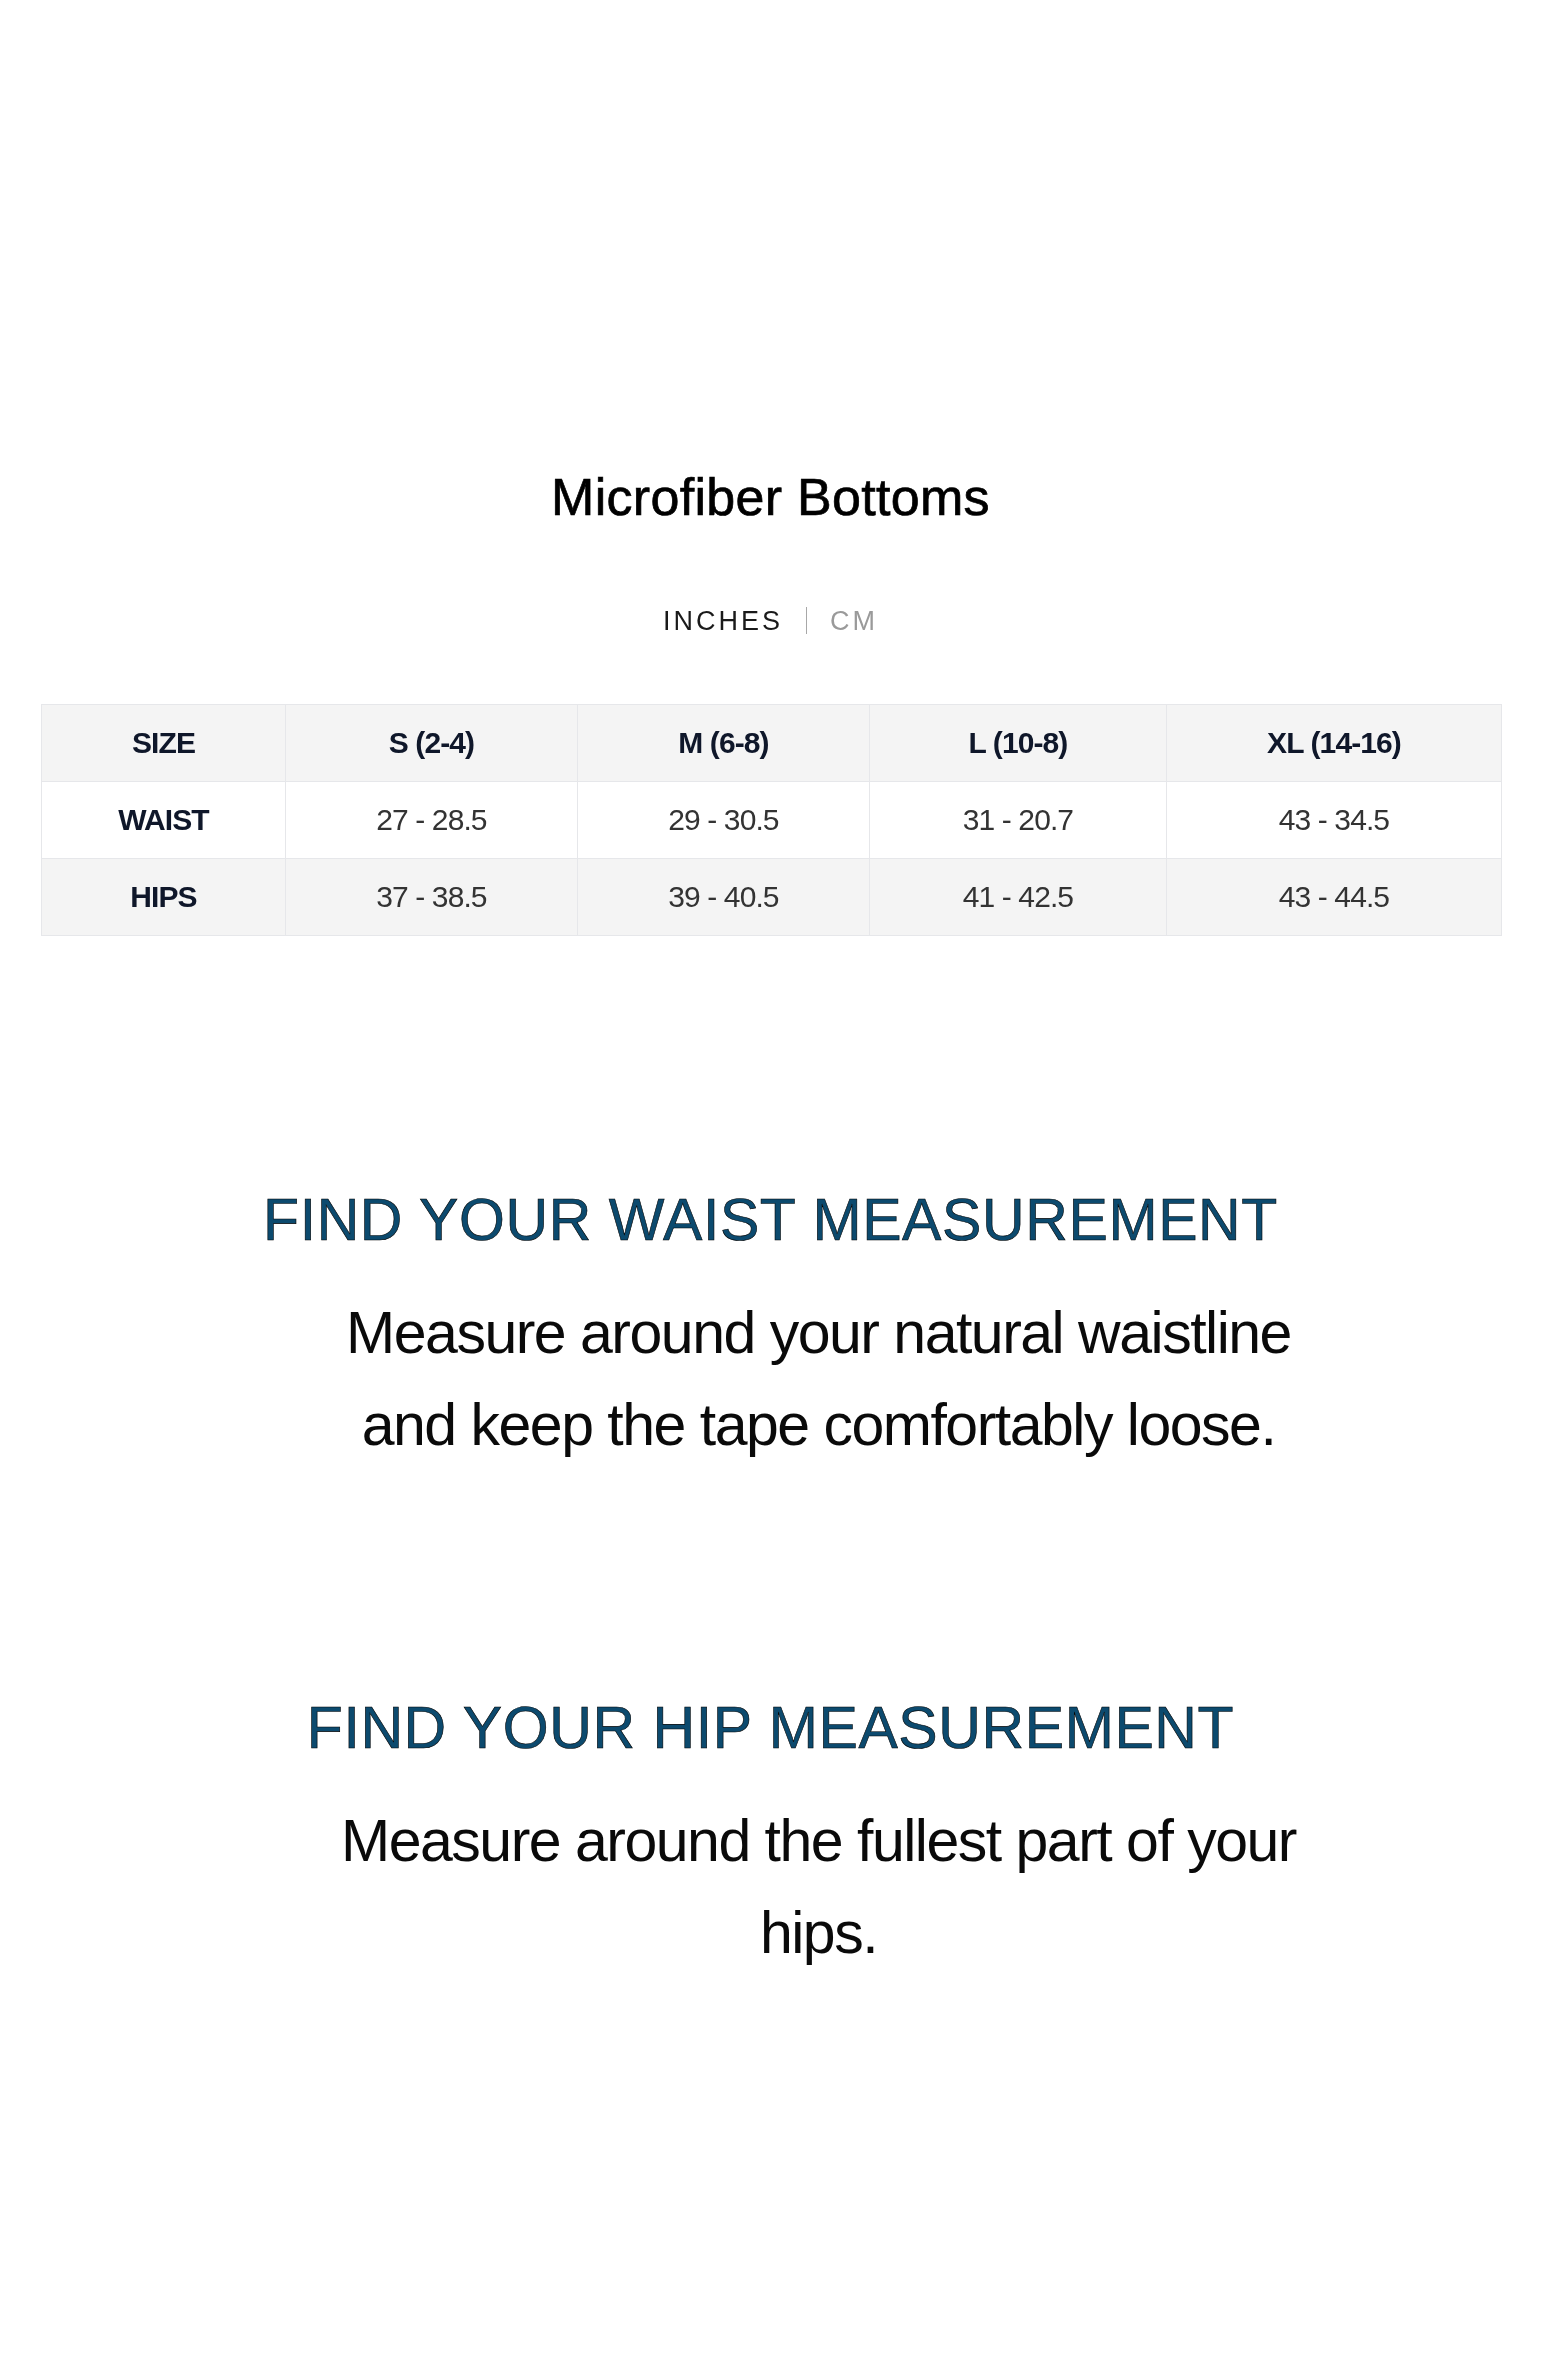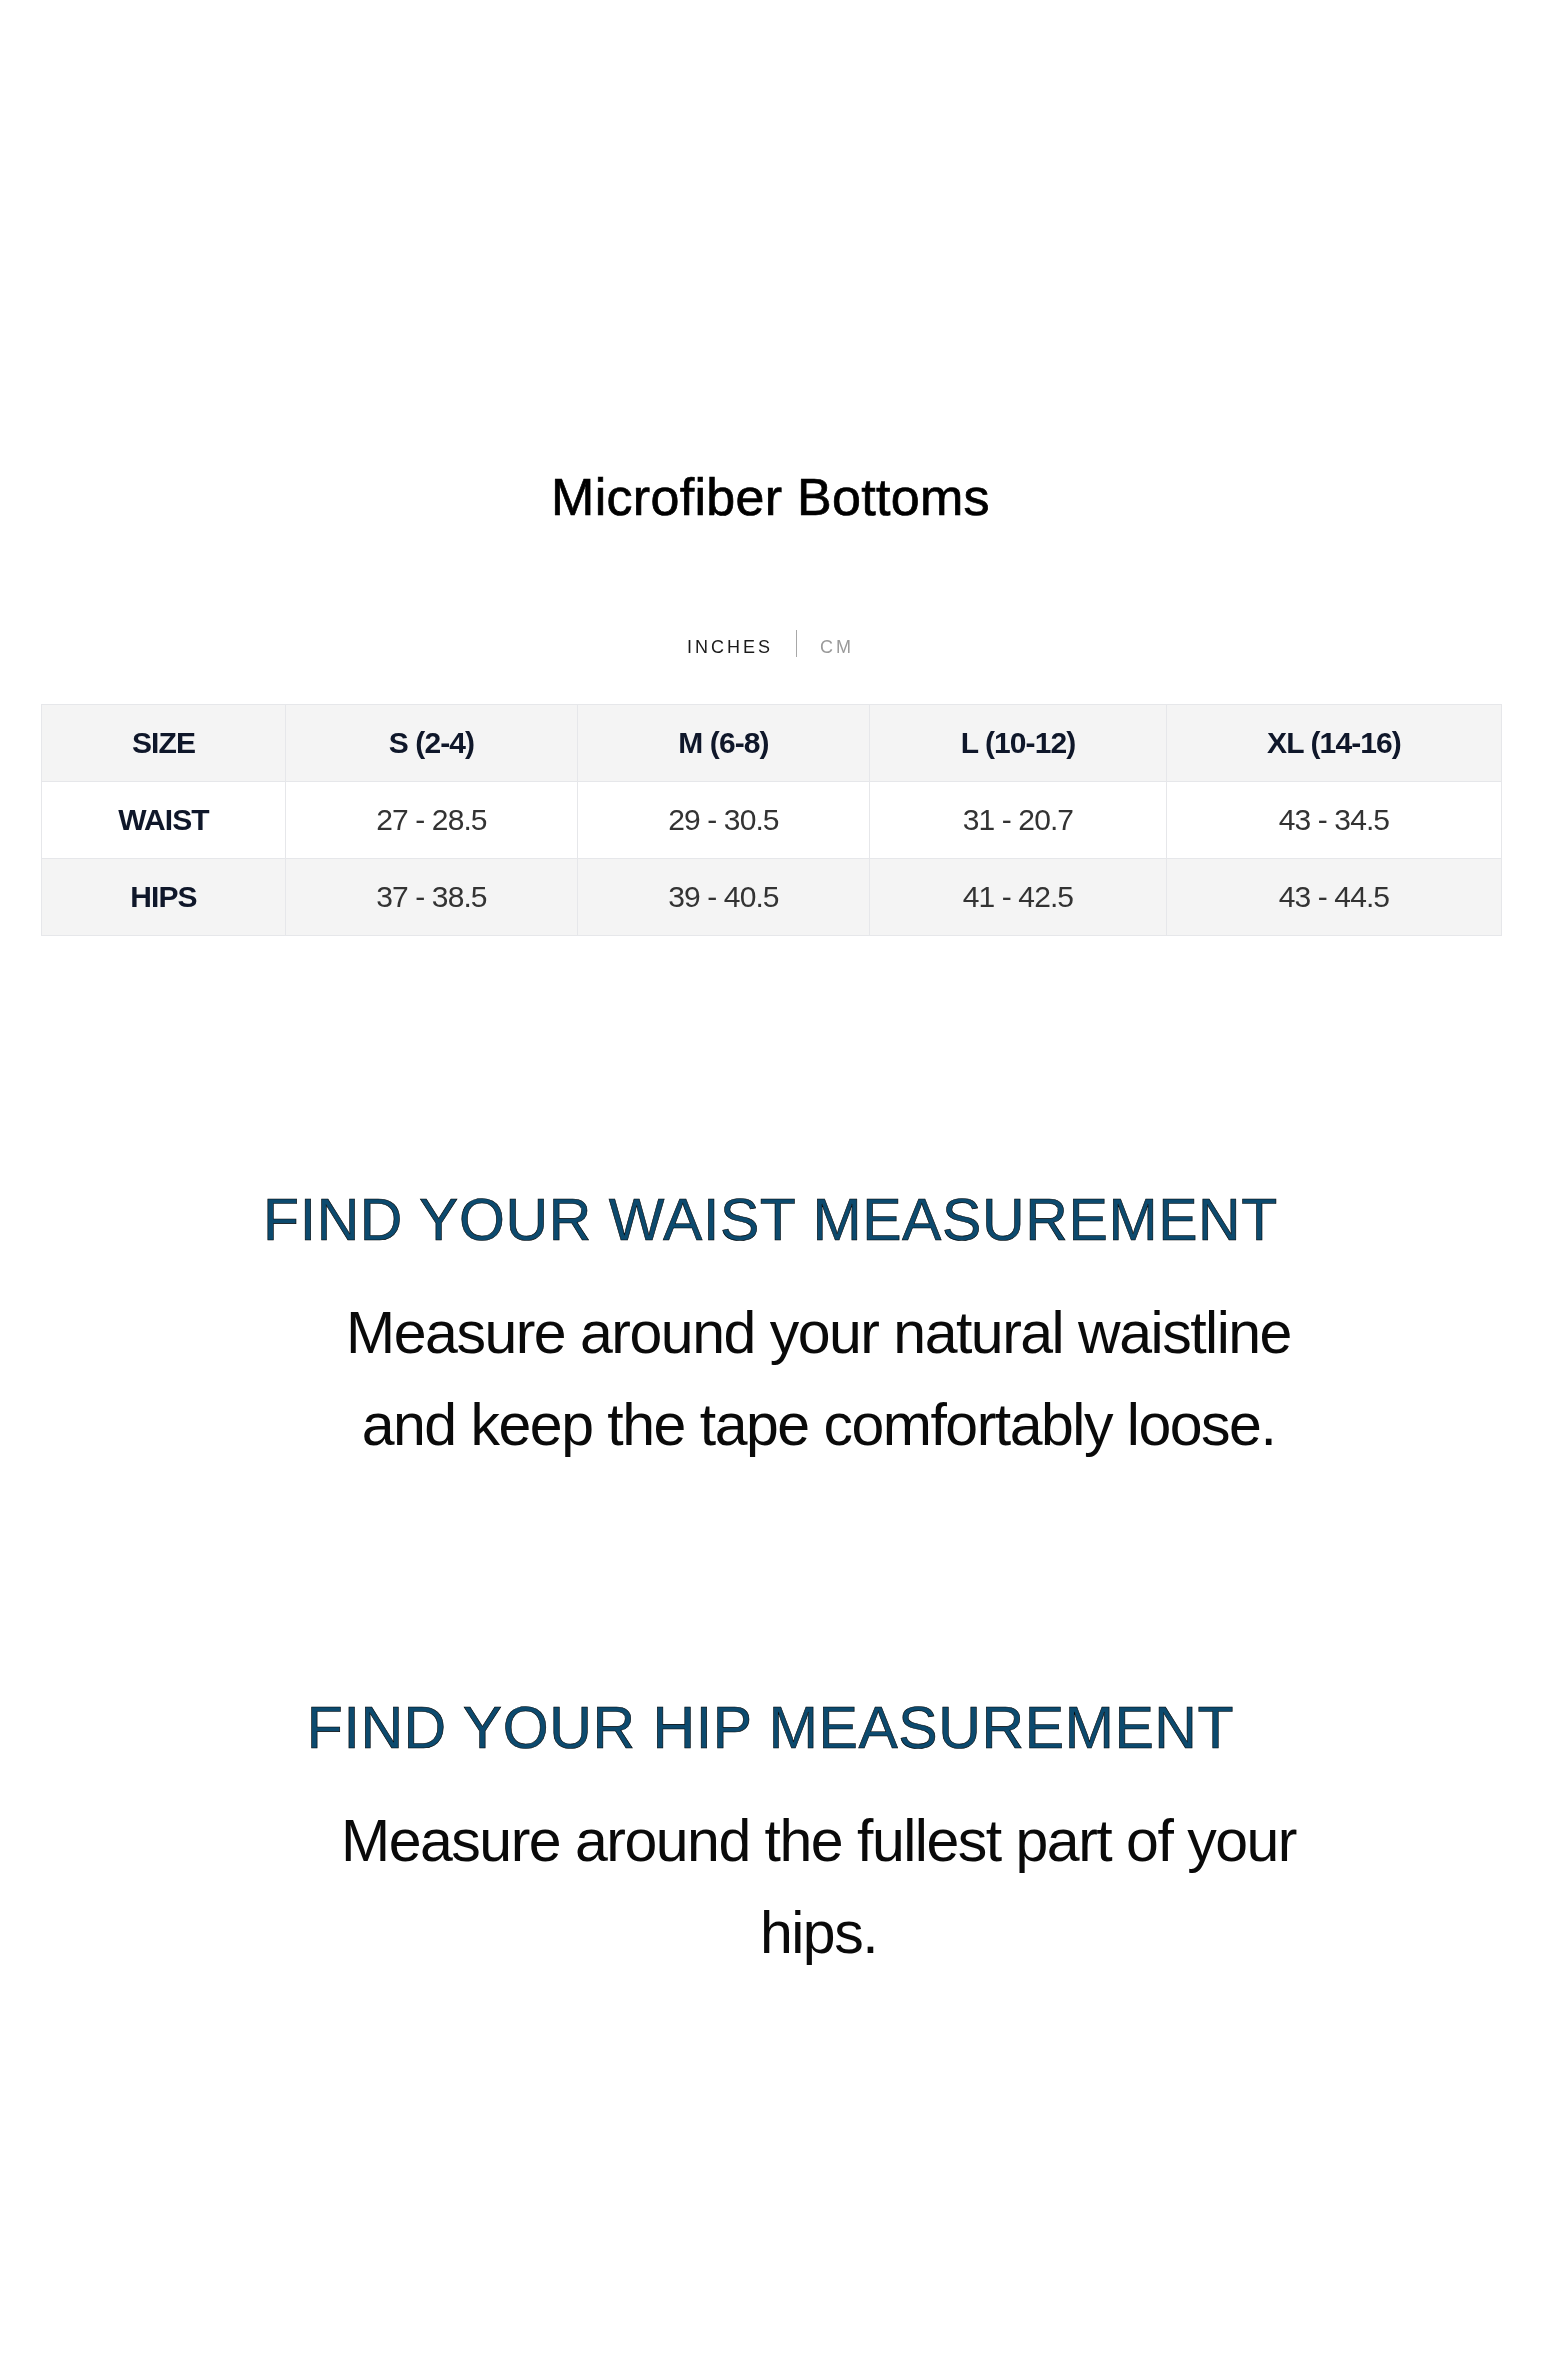--- a/index.html
+++ b/index.html
@@ -23,22 +23,22 @@
       font-size: 52px;
       line-height: 59px;
       font-weight: 400;
       letter-spacing: 0.3px;
       color: #000;
       -webkit-text-stroke: 0.7px #000;
     }
 
     
     .unit-toggle {
-      top: 629px;
-      font-size: 18px;
+      top: 603px;
+      font-size: 27px;
       line-height: 36px;
       letter-spacing: 3px;
     }
     .unit-toggle .unit { cursor: pointer; }
     .unit-toggle .active { color: #1a1a1a; }
     .unit-toggle .inactive { color: #9a9a9a; }
     .unit-toggle .sep {
       display: inline-block;
       width: 1.8px;
       height: 27px;
@@ -109,21 +109,21 @@
     <col style="width:292px">
     <col style="width:292px">
     <col style="width:297px">
     <col style="width:335px">
   </colgroup>
   <tbody>
       <tr class="shaded">
     <th>SIZE</th>
     <th>S (2-4)</th>
     <th>M (6-8)</th>
-    <th>L (10-12)</th>
+    <th>L (10-8)</th>
     <th>XL (14-16)</th>
   </tr>
   <tr class="plain">
     <th>WAIST</th>
     <td>27 - 28.5</td>
     <td>29 - 30.5</td>
     <td>31 - 20.7</td>
     <td>43 - 34.5</td>
   </tr>
   <tr class="shaded">

